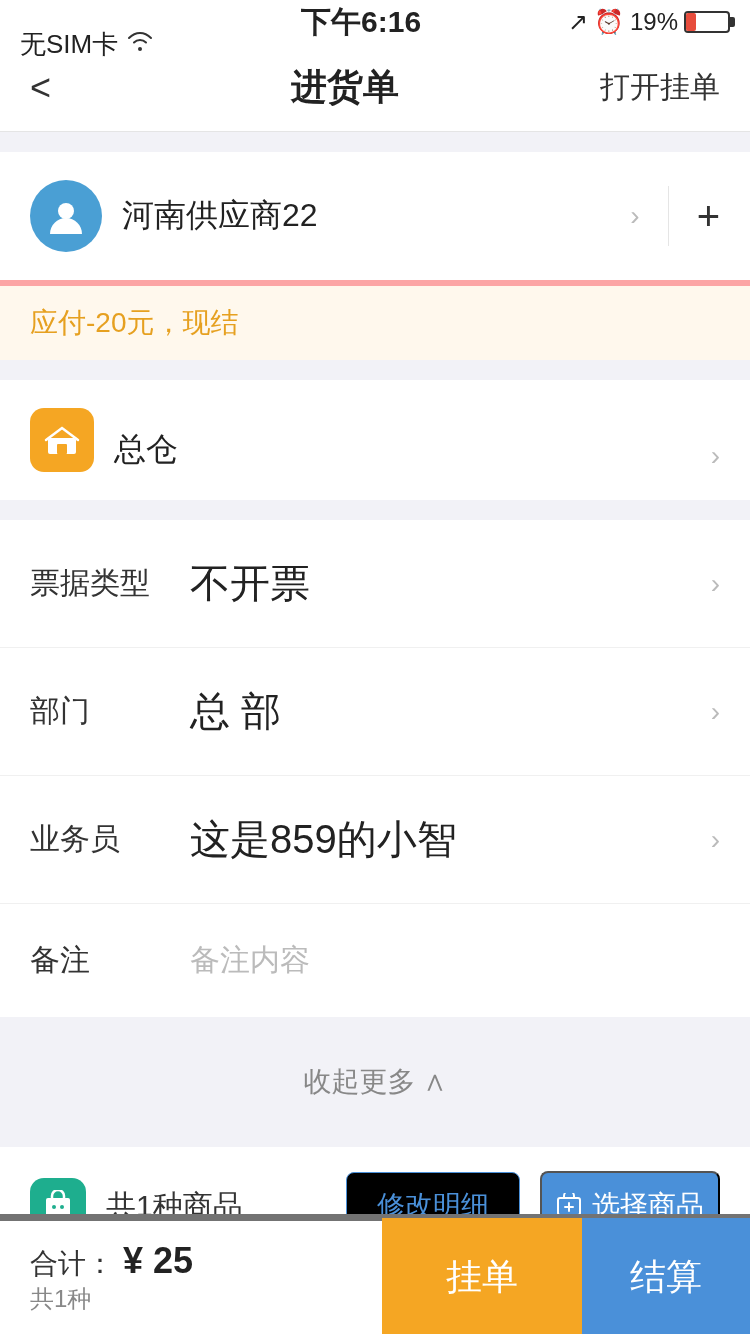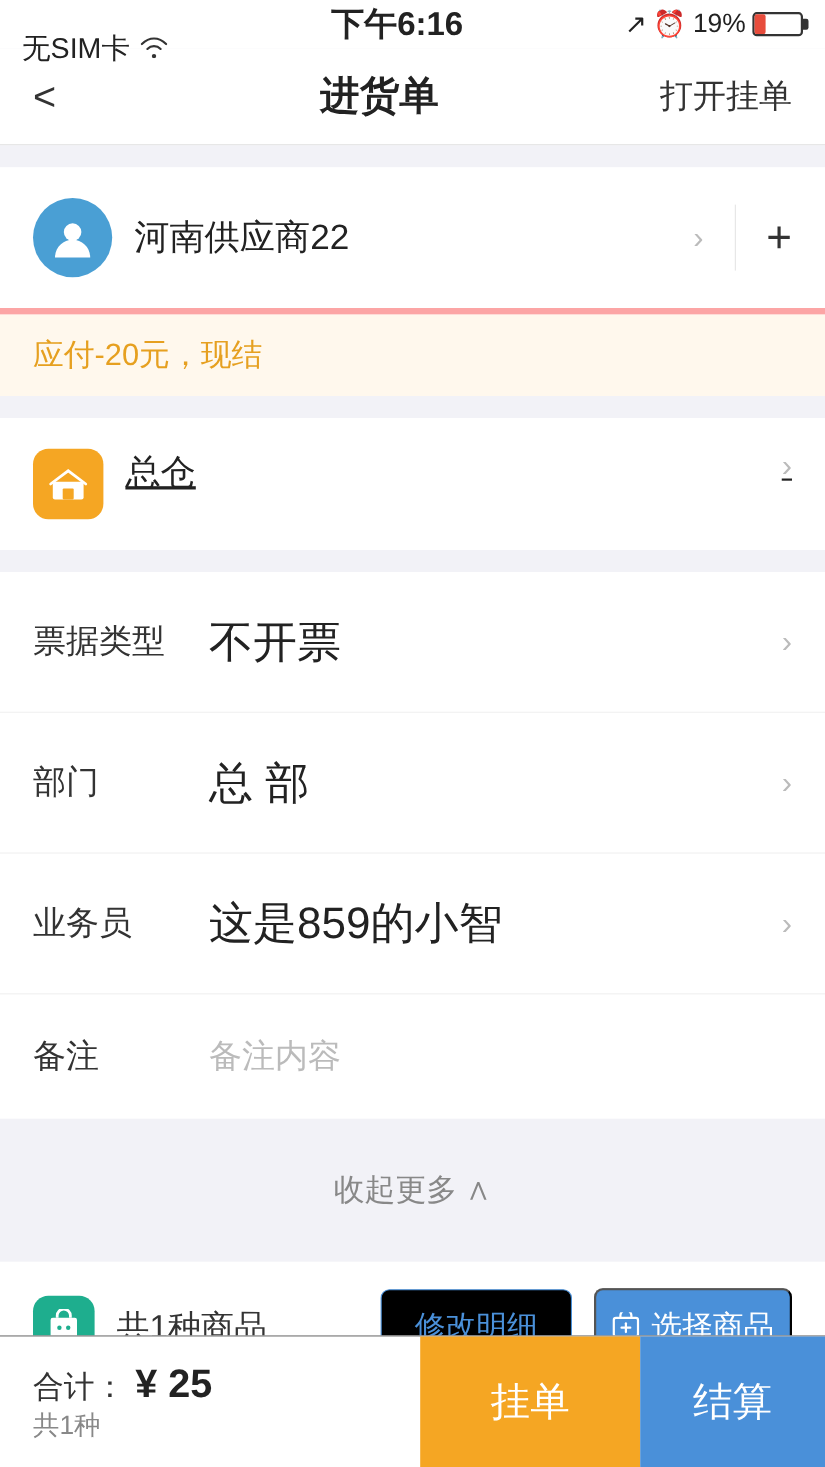--- a/index.html
+++ b/index.html
@@ -18,21 +18,21 @@
     .status-bar {
       background: #fff;
       height: 44px;
       display: flex;
       align-items: center;
       justify-content: space-between;
       padding: 0 20px;
       font-size: 26px;
       font-weight: 500;
     }
-    .status-left { display: flex; align-items: center; gap: 8px; margin-top: 45px; }
+    .status-left { display: flex; gap: 8px; margin-top: 45px; }
     .status-center { font-size: 30px; font-weight: 600; }
     .status-right { display: flex; align-items: center; gap: 6px; font-size: 24px; }
     .battery {
       width: 46px; height: 22px;
       border: 2px solid #333;
       border-radius: 4px;
       position: relative;
       display: flex; align-items: center;
     }
     .battery::after {
@@ -129,23 +129,22 @@
     .notice-bar {
       background: #fff8ed;
       padding: 18px 30px;
       font-size: 28px;
       color: #e6a020;
     }
 
     
     .warehouse-row {
       display: flex;
-      align-items: flex-start;
+      align-items: flex-end;
       padding: 28px 30px;
-      text-decoration: underline;
     }
     .warehouse-icon {
       width: 64px; height: 64px;
       background: #f5a623;
       border-radius: 14px;
       display: flex; align-items: center; justify-content: center;
       flex-shrink: 0;
     }
     .warehouse-label {
       flex: 1;
@@ -275,21 +274,21 @@
     
     .bottom-bar {
       position: fixed;
       bottom: 0;
       left: 0;
       width: 750px;
       height: 120px;
       display: flex;
       align-items: center;
       background: #fff;
-      border-top: 1px solid #737373;
+      border-top: 7px solid #737373;
     }
     .total-section {
       flex: 1;
       padding: 0 30px;
     }
     .total-label {
       font-size: 28px;
       color: #333;
     }
     .total-amount {

